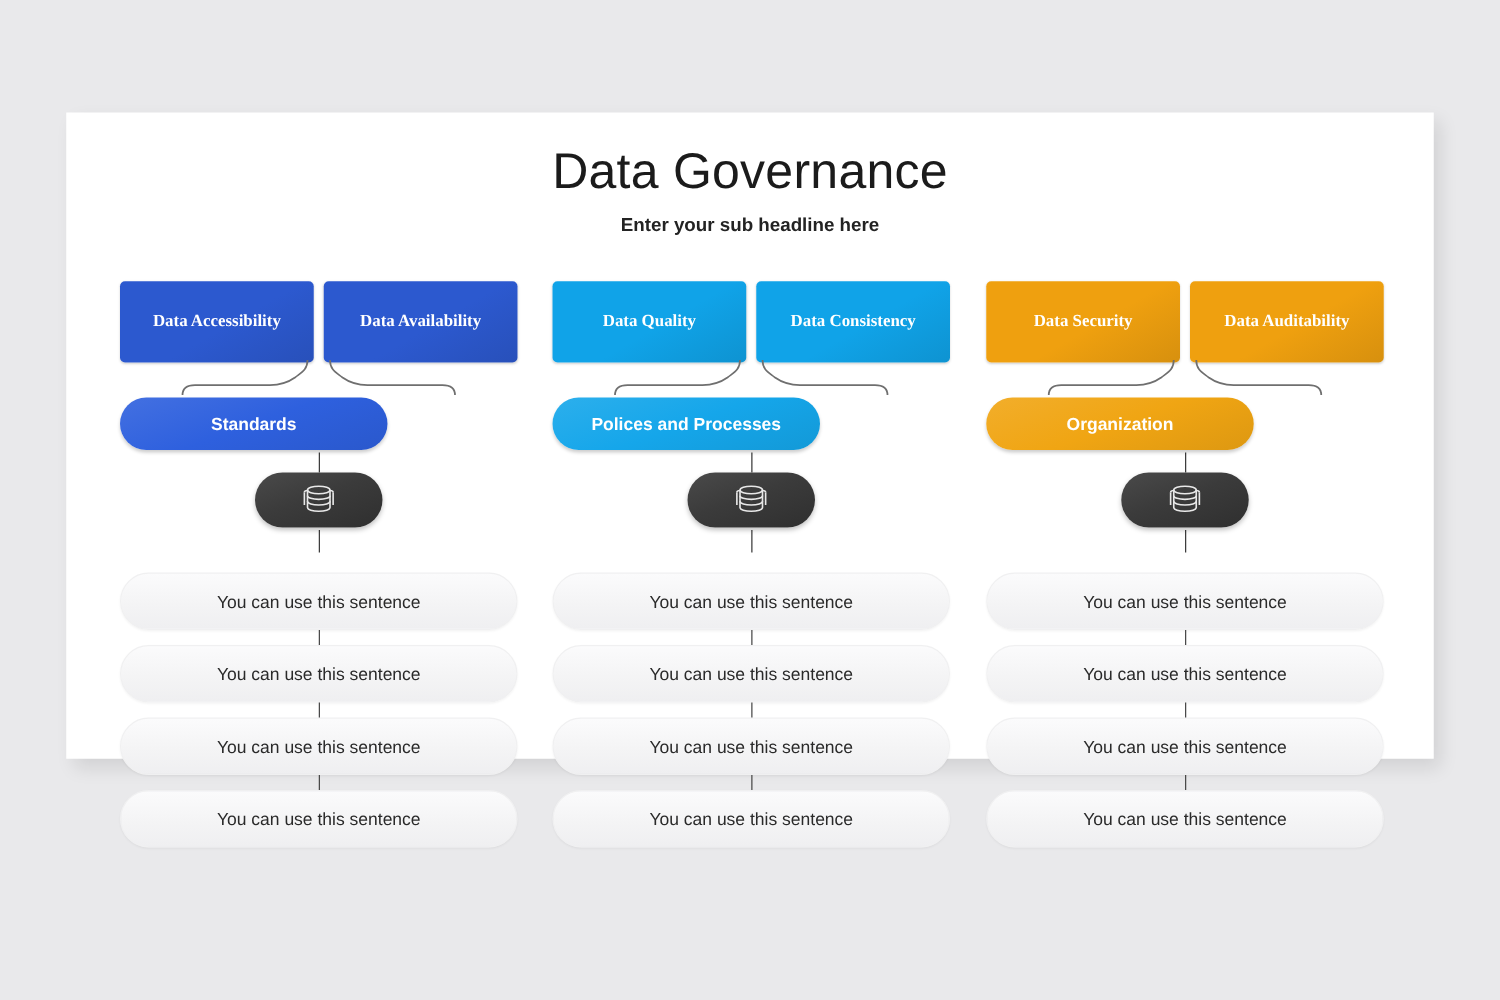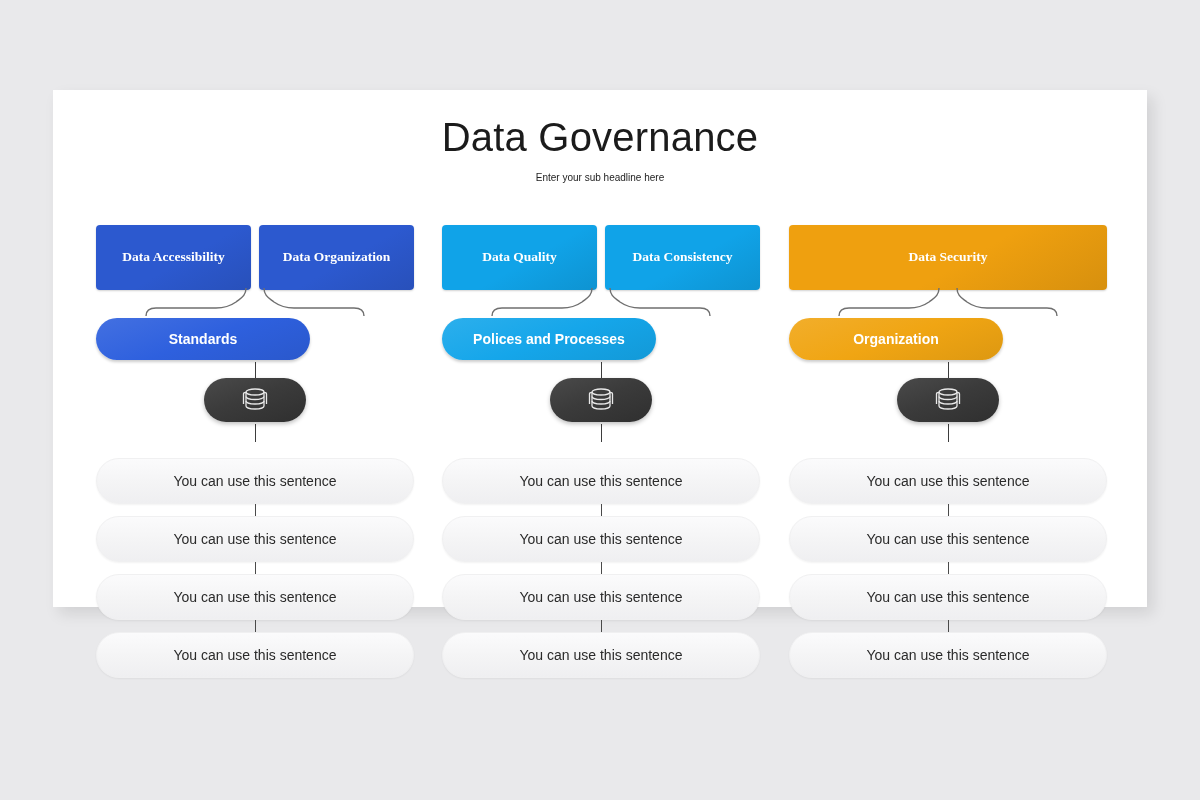--- a/index.html
+++ b/index.html
@@ -38,22 +38,22 @@
     font-weight: 400;
     color: #1b1b1b;
     letter-spacing: 0.2px;
   }
   .subtitle {
     position: absolute;
     left: 0;
     top: 82px;
     width: 100%;
     text-align: center;
-    font-size: 10px;
-    font-weight: 400;
+    font-size: 15px;
+    font-weight: 700;
     color: #232323;
   }
 
   
   .columns {
     position: absolute;
     left: 0;
     top: 0;
     width: 100%;
     height: 100%;
@@ -195,21 +195,21 @@
 
   <div class="columns">
 
     <div class="column col-0">
 
       <div class="top-row">
         <div class="top-box" style="background: linear-gradient(150deg, rgb(44, 89, 207) 0%, rgb(44, 89, 207) 55%, rgb(40, 80, 186) 100%);">
           <span>Data Accessibility</span>
         </div>
         <div class="top-box" style="background: linear-gradient(150deg, rgb(44, 89, 207) 0%, rgb(44, 89, 207) 55%, rgb(40, 80, 186) 100%);">
-          <span>Data Organization</span>
+          <span>Data Availability</span>
         </div>
       </div>
 
       <div class="brace">
         <svg viewBox="0 0 318 30" preserveAspectRatio="none" aria-hidden="true">
           <path d="M150,0 C150,8 145,10 140,14 C133,19 126,20 120,20 L60,20 C54,20 50,22 50,28
                    M168,0 C168,8 173,10 178,14 C185,19 192,20 198,20 L258,20 C264,20 268,22 268,28" fill="none" stroke="#6f6f6f" stroke-width="1.4"></path>
         </svg>
       </div>
 
@@ -342,20 +342,23 @@
         </div>
       </div>
     </div>
 
     <div class="column col-2">
 
       <div class="top-row">
         <div class="top-box" style="background: linear-gradient(150deg, rgb(239, 160, 15) 0%, rgb(239, 160, 15) 55%, rgb(215, 144, 14) 100%);">
           <span>Data Security</span>
         </div>
+        <div class="top-box" style="background: linear-gradient(150deg, rgb(239, 160, 15) 0%, rgb(239, 160, 15) 55%, rgb(215, 144, 14) 100%);">
+          <span>Data Auditability</span>
+        </div>
       </div>
 
       <div class="brace">
         <svg viewBox="0 0 318 30" preserveAspectRatio="none" aria-hidden="true">
           <path d="M150,0 C150,8 145,10 140,14 C133,19 126,20 120,20 L60,20 C54,20 50,22 50,28
                    M168,0 C168,8 173,10 178,14 C185,19 192,20 198,20 L258,20 C264,20 268,22 268,28" fill="none" stroke="#6f6f6f" stroke-width="1.4"></path>
         </svg>
       </div>
 
       <div class="cat-pill-wrap">

